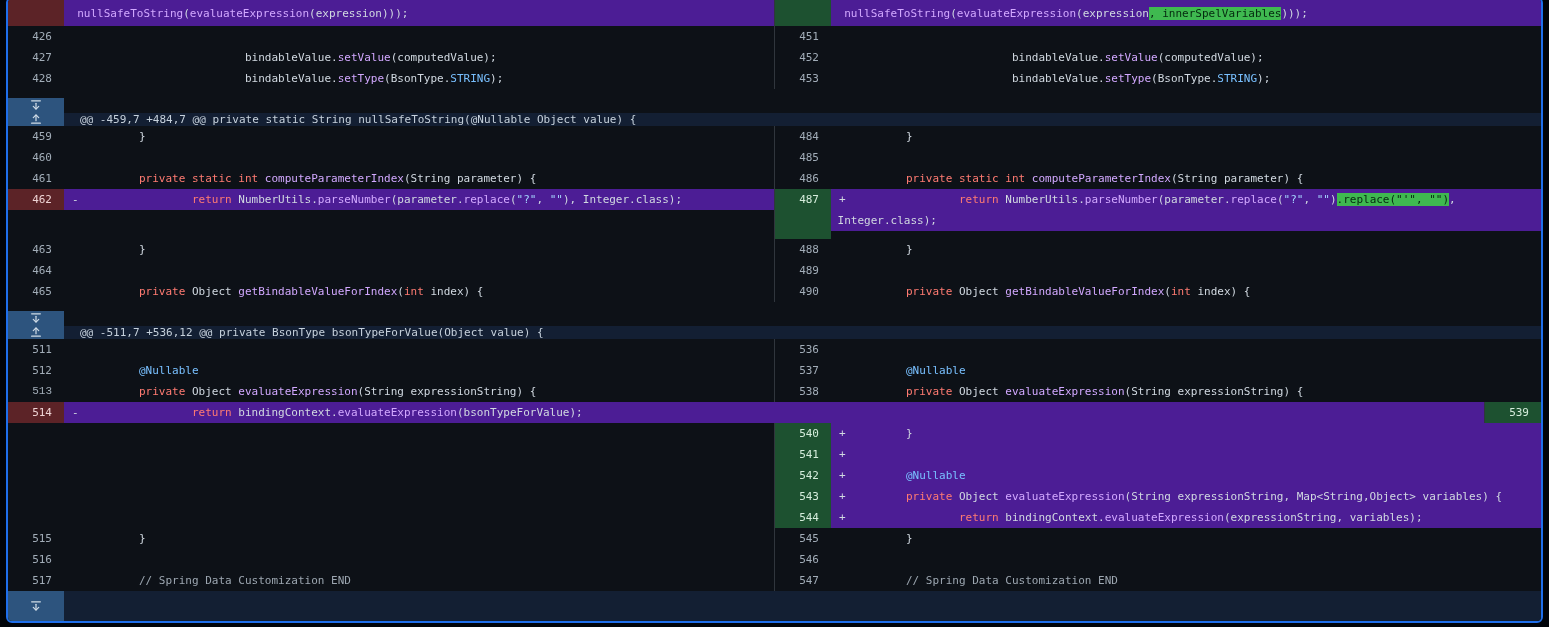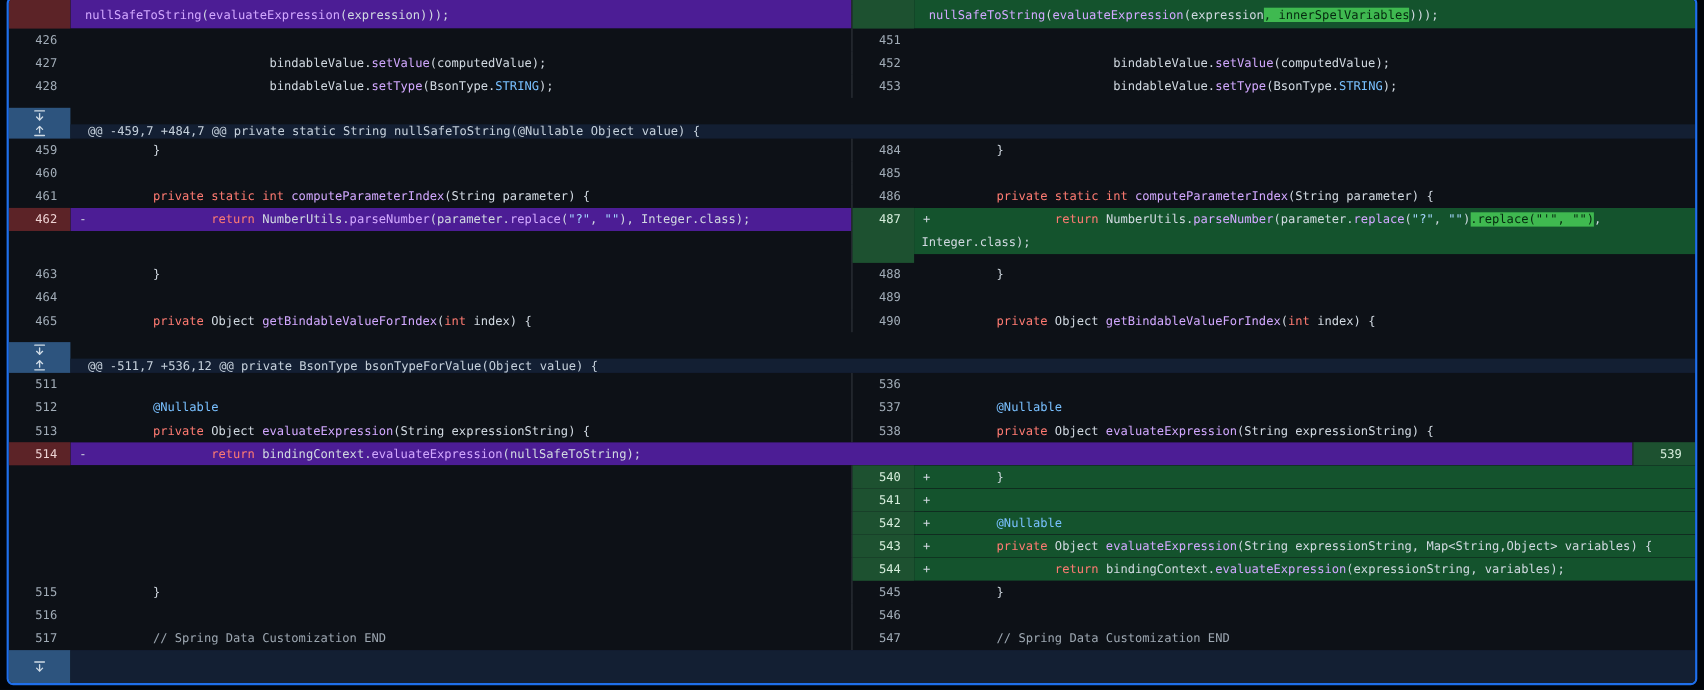--- a/index.html
+++ b/index.html
@@ -25,21 +25,21 @@
     height:21px; line-height:21px;
     text-align:right; padding-right:12px;
     color:#a2adb8; cursor:pointer;
   }
   .g-del { background:#5c2327; color:#eed3d4; }
   .g-add { background:#1d5130; color:#d6eddc; }
   .g-ctx { background:transparent; }
   .codecell { flex:1 1 0; min-width:0; overflow:hidden; }
   .cl { height:21px; line-height:21px; white-space:pre; }
   .c-del { background:#4c1d95; }
-  .c-add { background:#14532d; }
+  .c-add { background:#4c1d95; }
   .c-ctx { background:transparent; }
   .sign { display:inline-block; width:22px; padding-left:8px; }
   .divider { flex:0 0 1px; background:#30363d; }
   
   .cut .cl { height:27px; line-height:30px; }
   
   .tok-p { color:#d1d9e1; }
   .tok-k { color:#ff7b72; }
   .tok-f { color:#d2a8ff; }
   .tok-s { color:#a5d6ff; }
@@ -298,39 +298,39 @@
         <div class="divider"></div>
         <div class="gut">
           <div class="gnum g-ctx" style="height: 21px;">537</div>
         </div>
         <div class="codecell">
           <div class="cl c-ctx"><span class="sign"></span><span class="tok-p">        </span><span class="tok-c">@Nullable</span></div>
         </div>
       </div>
       <div class="drow">
         <div class="gut">
-          <div class="gnum g-ctx" style="height: 21px;">513</div>
+          <div class="gnum g-ctx" style="height: 21px; font-family: Liberation Mono, monospace;">513</div>
         </div>
         <div class="codecell">
           <div class="cl c-ctx"><span class="sign"></span><span class="tok-p">        </span><span class="tok-k">private</span><span class="tok-p"> Object </span><span class="tok-f">evaluateExpression</span><span class="tok-p">(String expressionString) {</span></div>
         </div>
         <div class="divider"></div>
         <div class="gut">
           <div class="gnum g-ctx" style="height: 21px;">538</div>
         </div>
         <div class="codecell">
           <div class="cl c-ctx"><span class="sign"></span><span class="tok-p">        </span><span class="tok-k">private</span><span class="tok-p"> Object </span><span class="tok-f">evaluateExpression</span><span class="tok-p">(String expressionString) {</span></div>
         </div>
       </div>
       <div class="drow">
         <div class="gut">
           <div class="gnum g-del" style="height: 21px;">514</div>
         </div>
         <div class="codecell">
-          <div class="cl c-del"><span class="sign">-</span><span class="tok-p">                </span><span class="tok-k">return</span><span class="tok-p"> bindingContext.</span><span class="tok-f">evaluateExpression</span><span class="tok-p">(nullSafeToString);</span></div>
+          <div class="cl c-del"><span class="sign">-</span><span class="tok-p">                </span><span class="tok-k">return</span><span class="tok-p"> bindingContext.</span><span class="tok-f">evaluateExpression</span><span class="tok-p">(bsonTypeForValue);</span></div>
         </div>
         <div class="divider"></div>
         <div class="gut">
           <div class="gnum g-add" style="height: 21px;">539</div>
         </div>
       </div>
       <div class="drow">
         <div class="gut"></div>
         <div class="codecell"></div>
         <div class="divider"></div>

